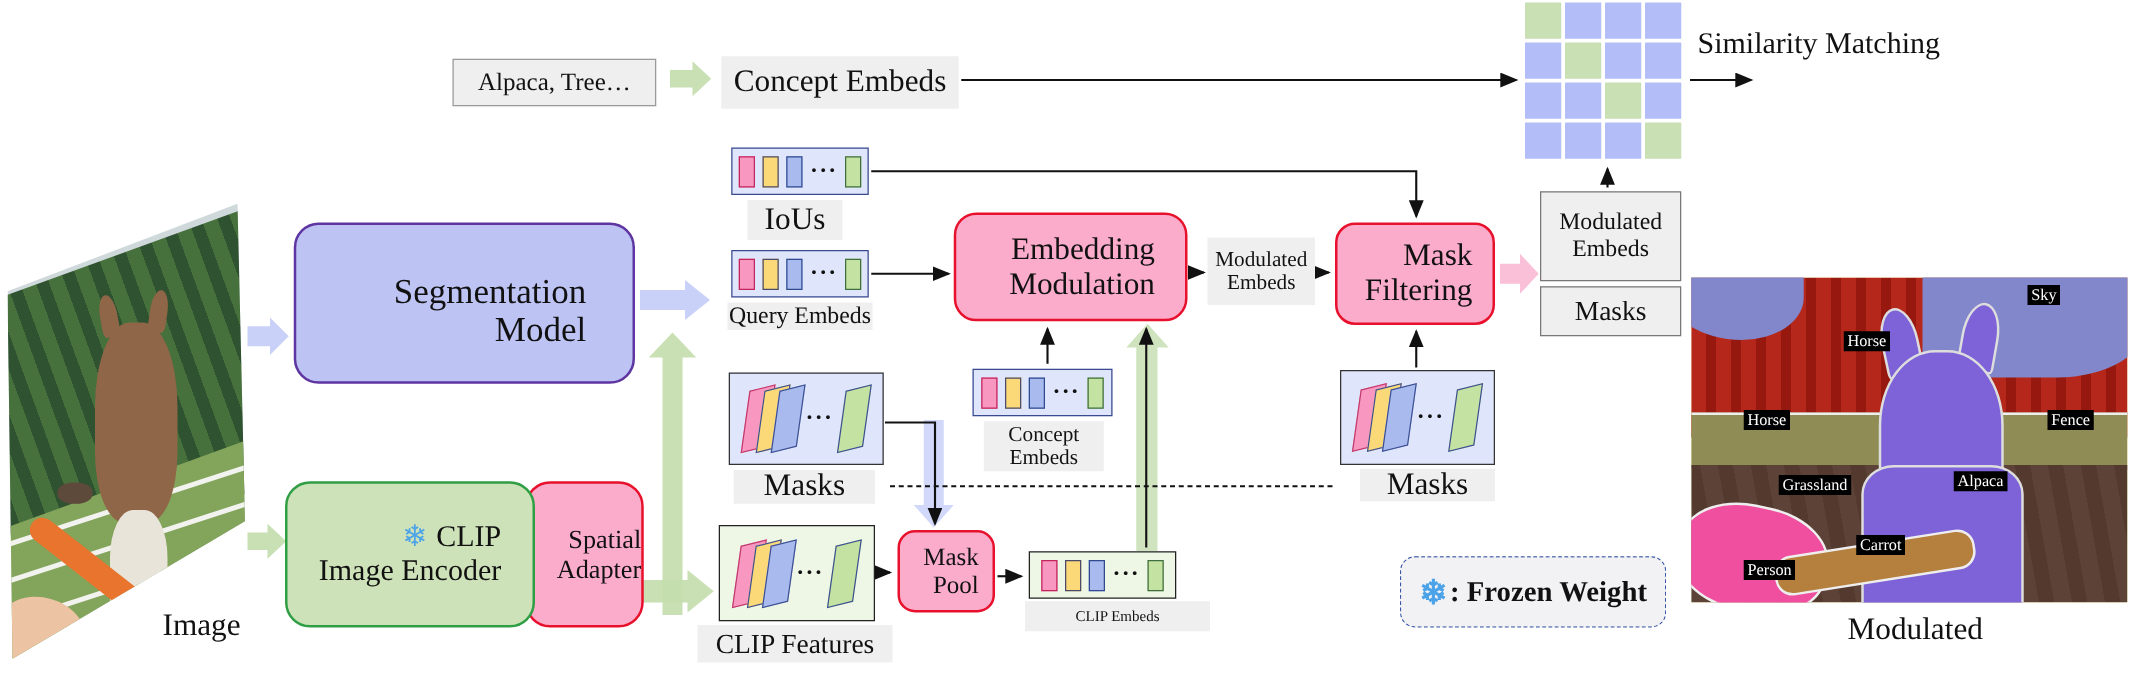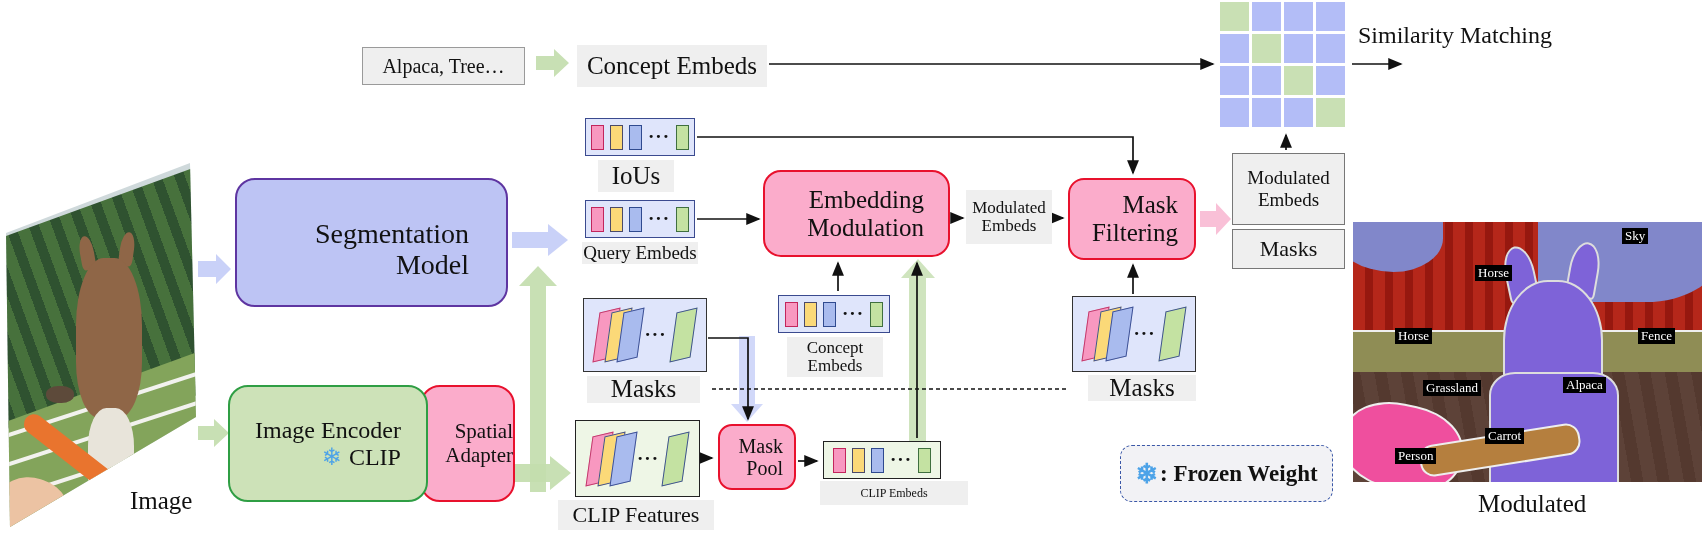--- a/index.html
+++ b/index.html
@@ -204,22 +204,22 @@
       <div class="cell cb"></div>
       <div class="cell cg"></div>
     </div>
   <span class="cap" style="left:1358px;top:22px;font-size:24px;">Similarity Matching</span>
 
   <div class="box module seg">
       <span>Segmentation Model</span>
     </div>
   <div class="box module clip">
     <div>
+      <div><span class="snow">❄</span><span>CLIP</span></div>
       <div>Image Encoder</div>
-      <div><span class="snow">❄</span><span>CLIP</span></div>
     </div>
   </div>
   <div class="box module adapter">
       <span>Spatial Adapter</span>
     </div>
   <div class="box module emod">
       <span style="max-width:135px;">Embedding Modulation</span>
     </div>
   <div class="box module mpool">
       <span style="max-width:52px;">Mask Pool</span>

